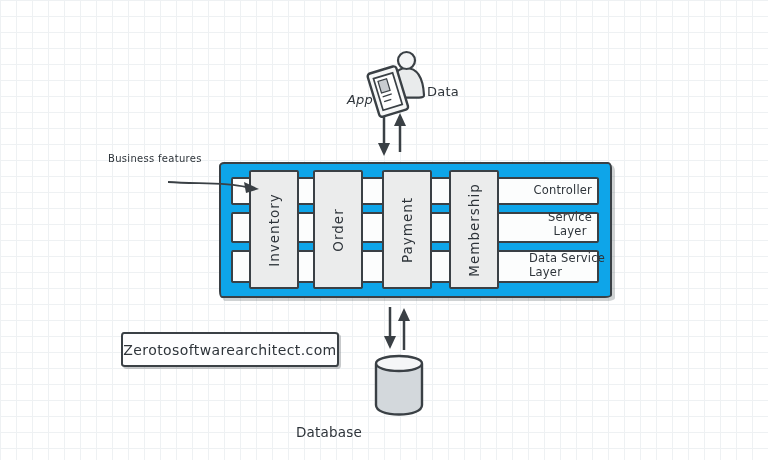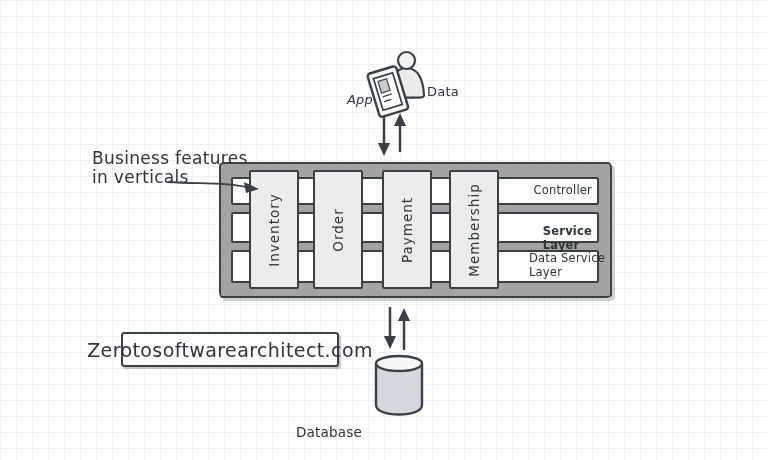--- a/index.html
+++ b/index.html
@@ -12,21 +12,21 @@
       linear-gradient(to right,#eef1f3 1px,transparent 1px),
       linear-gradient(to bottom,#eef1f3 1px,transparent 1px);
     background-size:16px 16px;
   }
   .abs{position:absolute;}
   .label{white-space:nowrap;font-size:13px;letter-spacing:.2px;}
 
   
   .container-box{
     left:219px;top:162px;width:389px;height:132px;
-    background:#a3a3a3;
+    background:#0ea5e9;
     border:2px solid #3a4045;
     border-radius:5px 4px 7px 3px/4px 6px 3px 7px;
     box-shadow:3px 3px 0 rgba(130,136,140,.38);
     z-index:1;
   }
   .layer-band{
     position:absolute;left:10px;width:368px;
     background:#fcfdfd;
     border:2px solid #3a4045;
     border-radius:2px 3px 2px 3px/3px 2px 3px 2px;
@@ -53,42 +53,42 @@
   .bar-inventory{left:28px;}
   .bar-order{left:92px;}
   .bar-payment{left:161px;}
   .bar-membership{left:228px;}
 
   .layer-label{
     position:absolute;z-index:4;
     font-size:11.5px;line-height:14px;letter-spacing:.2px;
   }
   .lbl-controller{top:19px;right:18px;text-align:right;}
-  .lbl-service{top:60px;right:18px;text-align:left;font-weight:bold;}
+  .lbl-service{top:46px;right:18px;text-align:center;}
   .lbl-data{top:87px;left:308px;text-align:left;}
 
   
   .annotation{
-    left:92px;top:149px;
-    font-size:17px;line-height:19px;letter-spacing:.3px;
+    left:108px;top:149px;
+    font-size:10px;line-height:19px;letter-spacing:.3px;
   }
 
   
   .app-label{left:347px;top:92px;font-style:italic;}
   .user-label{left:427px;top:84px;}
 
   
   .website-box{
     left:121px;top:332px;width:214px;height:31px;
     background:#fdfdfe;
     border:2px solid #3a4045;
     border-radius:3px 4px 3px 4px/4px 3px 4px 3px;
     box-shadow:2px 2px 0 rgba(130,136,140,.45);
     display:flex;align-items:center;justify-content:center;
-    font-size:19px;letter-spacing:.4px;
+    font-size:14px;letter-spacing:.4px;
   }
 
   .database-label{left:296px;top:386px;font-size:13.5px;margin-top:38px;}
 
   svg{display:block;}
   .overlay{left:0;top:0;z-index:5;pointer-events:none;}
 </style>
 </head>
 <body>
 
@@ -104,21 +104,20 @@
     <rect x="-6.5" y="-13" width="9" height="12" fill="#c8ccd0" stroke="#3a4045" stroke-width="1.2"></rect>
     <path d="M-6.5,3 L3,3 M-6.5,8 L1,8" stroke="#3a4045" stroke-width="1.3" fill="none"></path>
   </g>
 </svg>
 
 <div class="abs label app-label">App</div>
 <div class="abs label user-label">Data</div>
 
 <div class="abs annotation">
   <div>Business features</div>
-  <div>in verticals</div>
 </div>
 
 <div class="abs container-box">
   <div class="layer-band band-controller"></div>
   <div class="layer-band band-service"></div>
   <div class="layer-band band-data"></div>
 
   <div class="layer-label lbl-controller">
     <div>Controller</div>
   </div>

